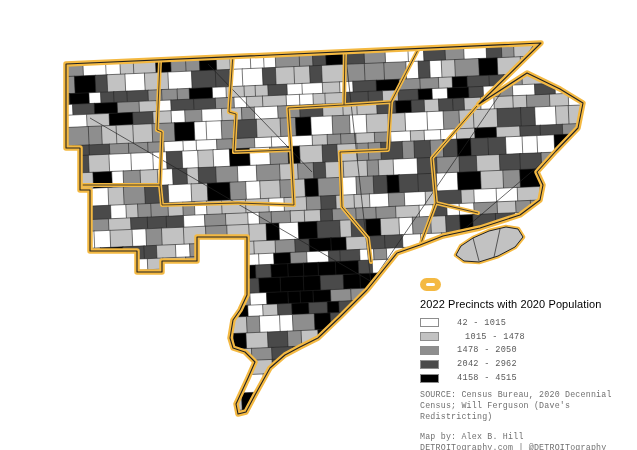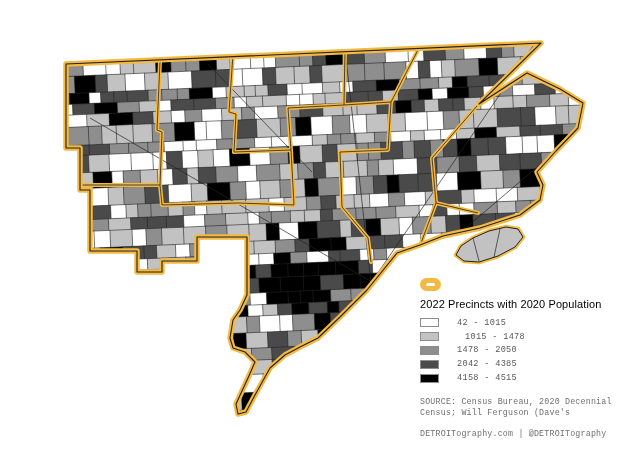--- a/index.html
+++ b/index.html
@@ -24,21 +24,21 @@
   .mono{
     font-family:"Liberation Mono", monospace;
   }
   .districts-label{font-size:8.6px;letter-spacing:0.2px;}
   .legend-title{
     font-size:11px;font-weight:normal;color:#000000;margin:0 0 6px 0;letter-spacing:0.1px;
   }
   .class-row{display:flex;align-items:center;gap:18px;height:13.8px;}
   .swatch{width:19px;height:9px;border:1px solid #8d8d8d;box-sizing:border-box;flex:0 0 auto;}
   .class-label{font-size:8.6px;letter-spacing:0.3px;}
-  .note{font-size:8.3px;line-height:10.8px;margin-top:12px;letter-spacing:0.2px;}
+  .note{font-size:8.3px;line-height:10.8px;margin-top:5px;letter-spacing:0.2px;}
   .credit{margin-top:10px;}
 </style>
 </head>
 <body>
 
 <div class="map-stage">
   <svg id="map-svg" width="637" height="450" viewBox="0 0 637 450" xmlns="http://www.w3.org/2000/svg">
       <defs>
         <clipPath id="cityClip">
           <path d="M66,64 L541,43 L479,104 L527,73 L560,89 L583,103 L578,128 L556,151 L537,172 L543,185 L540,200 L520,215 L480,228 L443,236 L420,245 L397,253 L367,290 L340,317 L318,338 L300,347 L285,355 L270,368 L255,395 L246,412 L238,414 L236,404 L248,378 L255,362 L245,352 L233,348 L230,338 L233,320 L240,310 L247,295 L247,237 L197,237 L197,261 L162,261 L162,272 L137,272 L137,251 L90,251 L90,190 L80,190 L80,148 L66,148 Z"></path>
@@ -945,28 +945,30 @@
   <div class="class-row">
     <span class="swatch" style="background: rgb(194, 194, 194);"></span>
     <span class="mono class-label" style="color: rgb(90, 90, 90); margin-left: 8px;">1015 - 1478</span>
   </div>
   <div class="class-row">
     <span class="swatch" style="background: rgb(142, 142, 142);"></span>
     <span class="mono class-label" style="color: rgb(90, 90, 90);">1478 - 2050</span>
   </div>
   <div class="class-row">
     <span class="swatch" style="background: rgb(74, 74, 74);"></span>
-    <span class="mono class-label" style="color: rgb(90, 90, 90);">2042 - 4385</span>
+    <span class="mono class-label" style="color: rgb(90, 90, 90);">2042 - 2962</span>
   </div>
   <div class="class-row">
     <span class="swatch" style="background: rgb(0, 0, 0);"></span>
     <span class="mono class-label" style="color: rgb(90, 90, 90);">4158 - 4515</span>
   </div>
 
   <div class="mono note" style="color: rgb(112, 112, 112);">
     <div>SOURCE: Census Bureau, 2020 Decennial</div>
     <div>Census; Will Ferguson (Dave's</div>
+    <div>Redistricting)</div>
   </div>
 
   <div class="mono note credit" style="color: rgb(112, 112, 112);">
+    <div>Map by: Alex B. Hill</div>
     <div>DETROITography.com | @DETROITography</div>
   </div>
 </div>
 
 </body></html>

